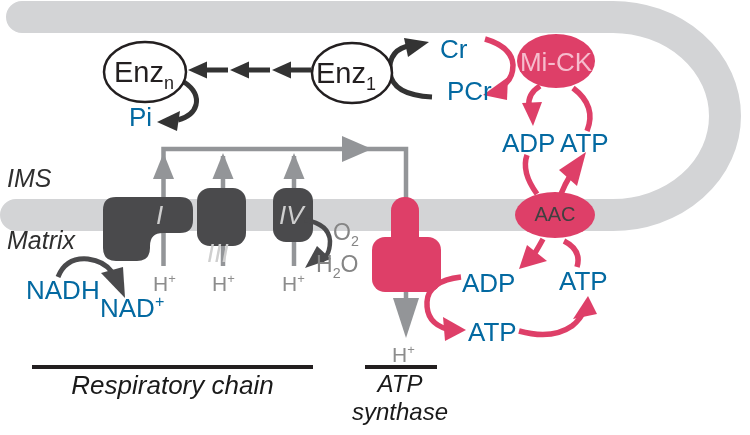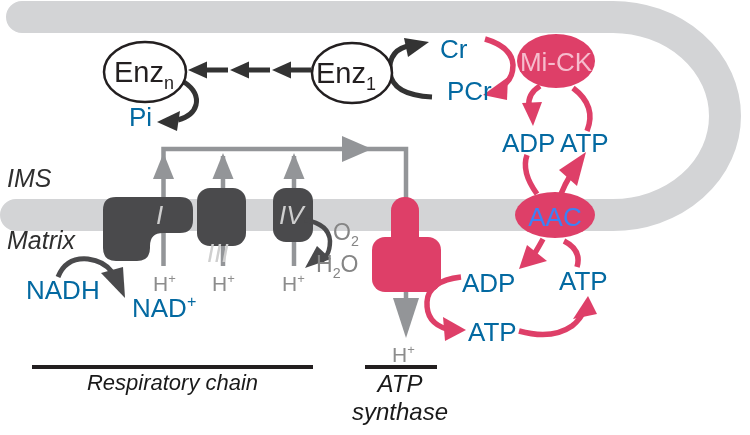--- a/index.html
+++ b/index.html
@@ -14,22 +14,22 @@
   .enz{font-size:29px;color:#231f20;}
   .enz sub{font-size:62%;}
   sup{font-size:62%;}
   sub{font-size:62%;}
   .cnum{font-style:italic;font-size:26px;color:#cfcfcf;}
   .hplus{font-size:21px;color:#8d8d8d;}
   .o2{font-size:23px;color:#858585;}
   .pinktxt{color:#de3f68;}
   .ellipse-lbl{text-align:center;}
   .mick-lbl{font-size:26px;color:#f6bccd;}
-  .aac-lbl{font-size:26px;color:#3b82f6;}
-  .caption{font-style:italic;font-size:22px;color:#1a1a1a;text-align:center;}
+  .aac-lbl{font-size:20px;color:#404040;}
+  .caption{font-style:italic;font-size:26px;color:#1a1a1a;text-align:center;}
   .underline{position:absolute;height:4px;background:#231f20;}
 </style>
 </head>
 <body>
 
 <div id="stage">
 
   <svg width="750" height="435" viewBox="0 0 750 435">
 
     <g>
@@ -147,21 +147,21 @@
   <div class="lbl dark" style="left:129px;top:104px;">Pi</div>
   <div class="lbl dark" style="left:440px;top:36px;">Cr</div>
   <div class="lbl dark" style="left:429px;top:78px;margin-left:18px;">PCr</div>
   <div class="lbl dark" style="left:502px;top:130px;">ADP</div>
   <div class="lbl dark" style="left:560px;top:130px;">ATP</div>
 
   <div class="lbl dark" style="left:462px;top:270px;">ADP</div>
   <div class="lbl dark" style="left:468px;top:319px;">ATP</div>
   <div class="lbl dark" style="left:559px;top:268px;">ATP</div>
   <div class="lbl dark" style="left:26px;top:277px;">NADH</div>
-  <div class="lbl dark" style="left:100px;top:293px;margin-left:32px;"><span>NAD</span><sup>+</sup></div>
+  <div class="lbl dark" style="left:100px;top:293px;"><span>NAD</span><sup>+</sup></div>
 
   <div class="lbl hplus" style="left:153px;top:272px;"><span>H</span><sup>+</sup></div>
   <div class="lbl hplus" style="left:212px;top:272px;"><span>H</span><sup>+</sup></div>
   <div class="lbl hplus" style="left:282px;top:272px;"><span>H</span><sup>+</sup></div>
   <div class="lbl hplus" style="left:392px;top:343px;"><span>H</span><sup>+</sup></div>
 
   <div class="lbl o2" style="left:333px;top:221px;"><span>O</span><sub>2</sub></div>
   <div class="lbl o2" style="left:316px;top:253px;"><span>H</span><sub>2</sub><span>O</span></div>
 
   <div class="underline" style="left:32px;top:365px;width:281px;"></div>

